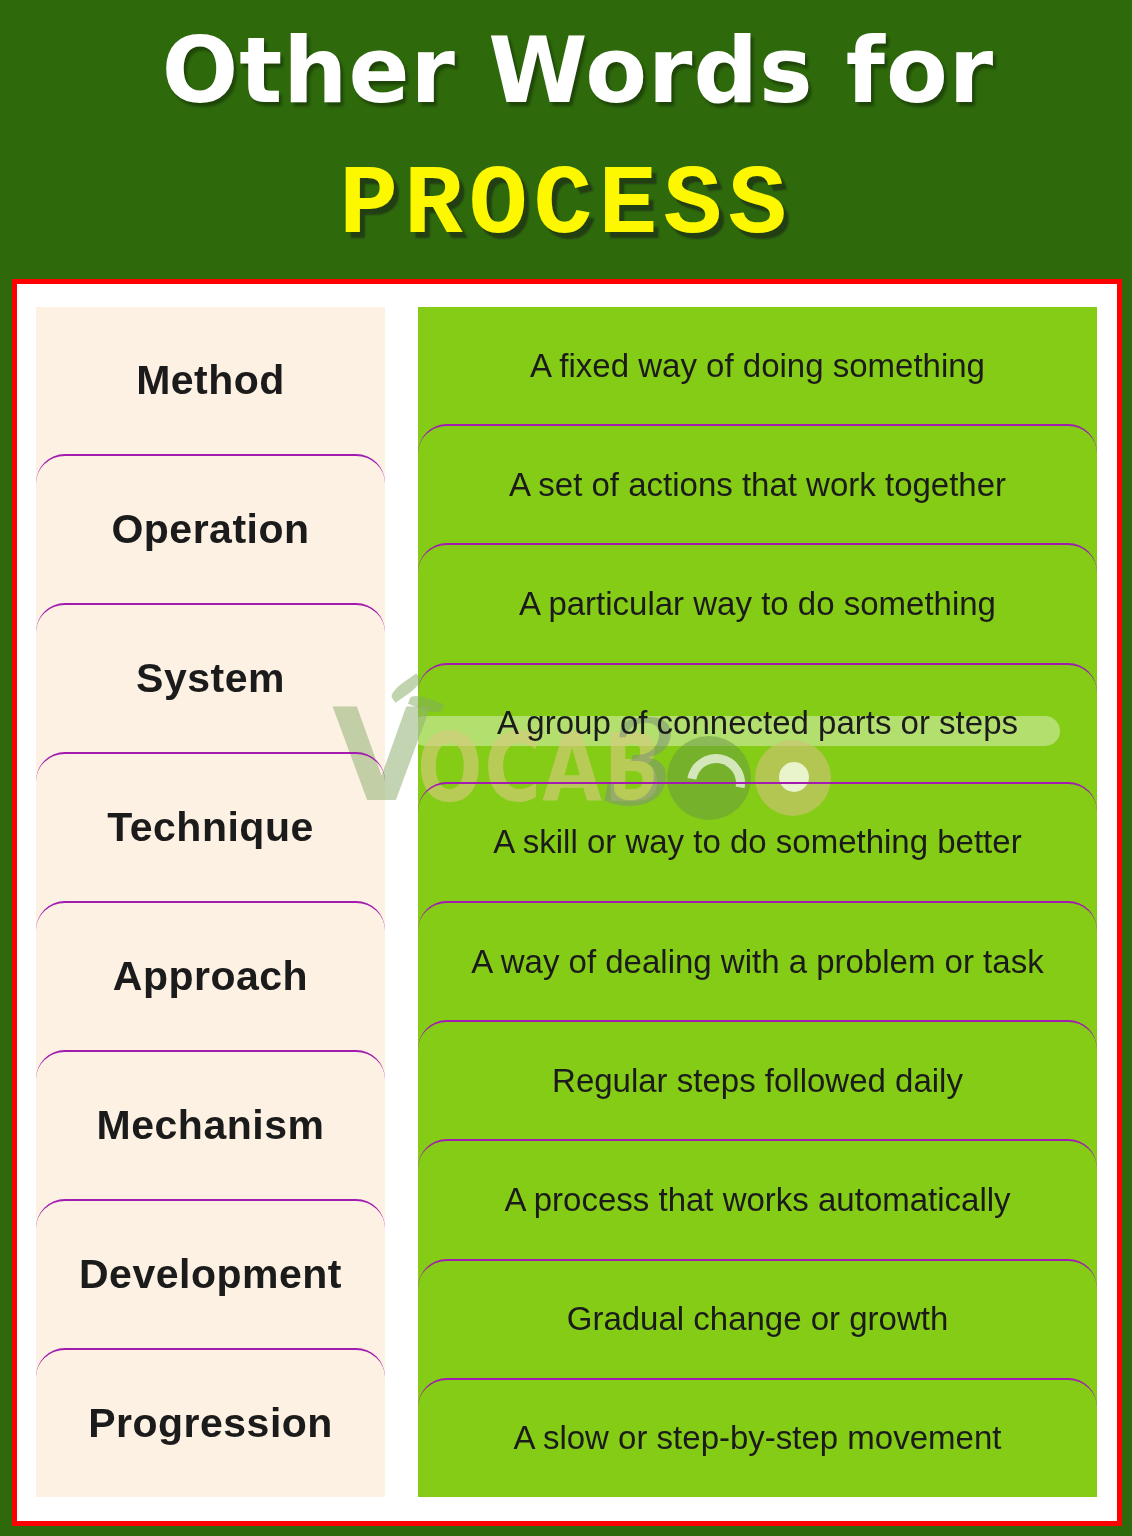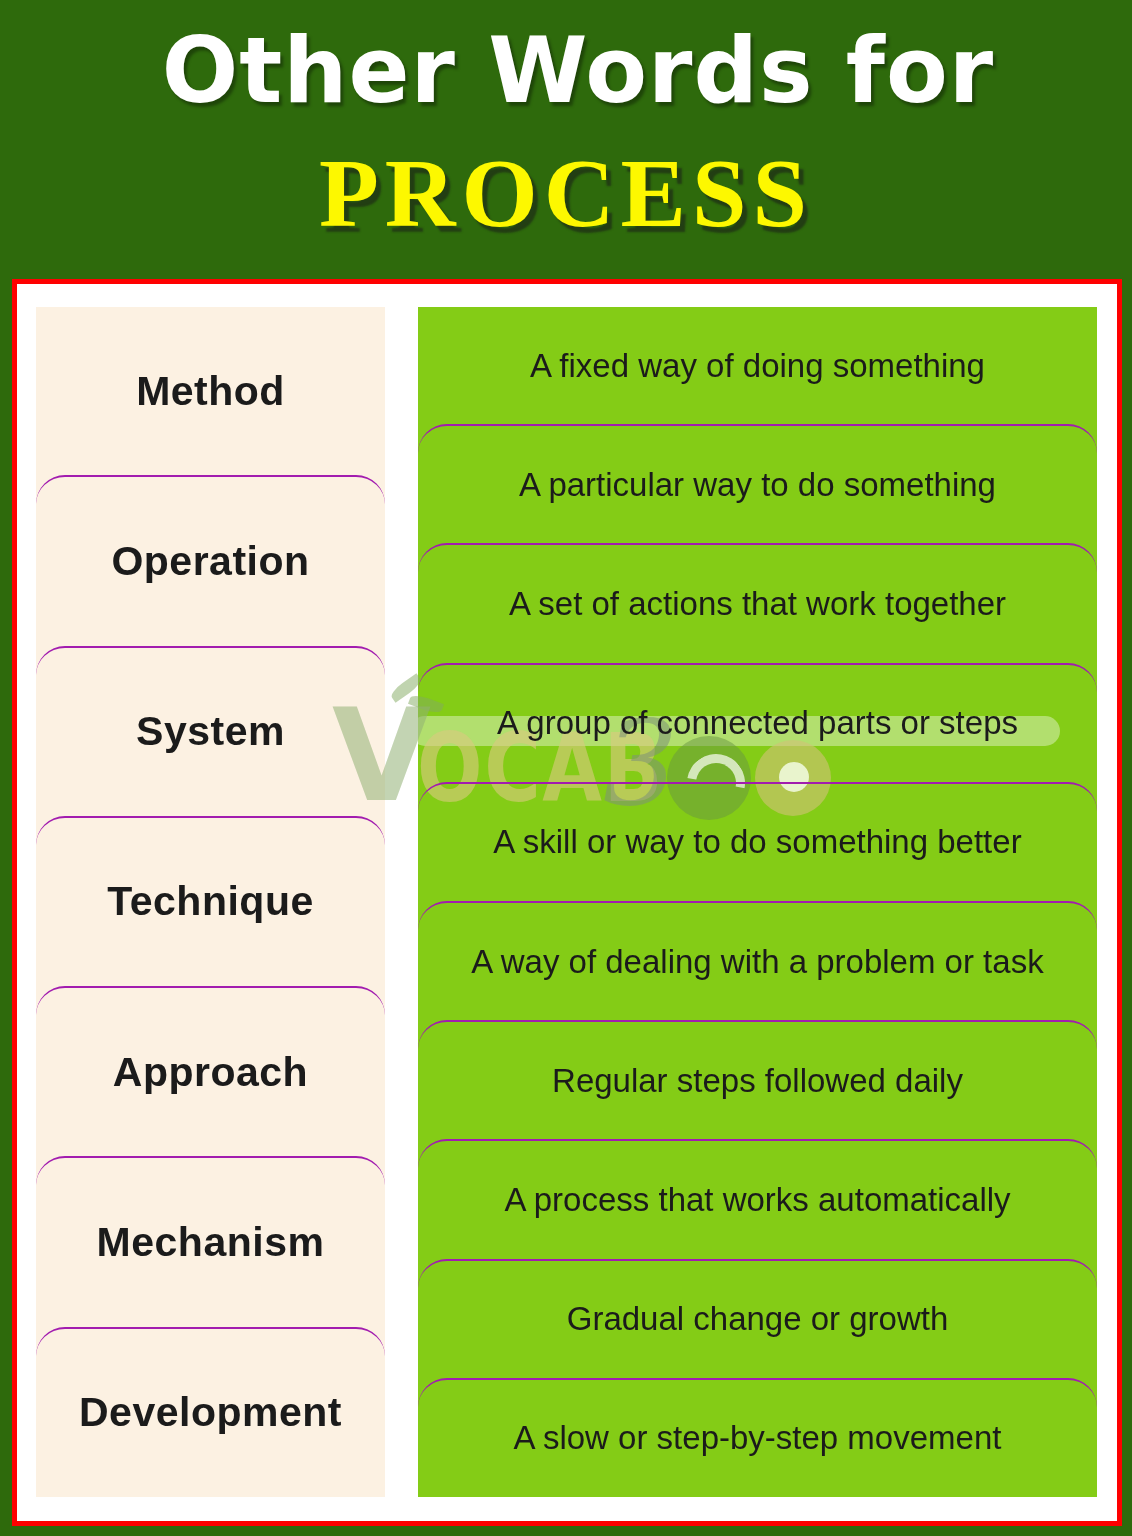--- a/index.html
+++ b/index.html
@@ -30,23 +30,23 @@
     font-family: "DejaVu Sans", sans-serif;
     font-weight: bold;
     font-size: 90px;
     line-height: 1.0;
     color: #ffffff;
     letter-spacing: 1px;
     text-shadow: 3px 4px 3px rgba(0,0,0,0.35);
     padding-left: 24px;
   }
   .title-line2 {
-    margin: 4px;
+    margin: 17px;
     padding-top: 24px;
-    font-family: Liberation Serif, serif;
+    font-family: Liberation Mono, monospace;
     font-weight: bold;
     font-size: 98px;
     line-height: 1.0;
     color: #fdf800;
     letter-spacing: 6px;
     text-shadow: 5px 6px 2px rgba(25,25,25,0.55);
   }
 
   
   .board {
@@ -215,26 +215,27 @@
   <div class="board">
 
     <div class="col col-words">
       <div class="cell word-cell">Method</div>
       <div class="cell word-cell">Operation</div>
       <div class="cell word-cell">System</div>
       <div class="cell word-cell">Technique</div>
       <div class="cell word-cell">Approach</div>
       <div class="cell word-cell">Mechanism</div>
       <div class="cell word-cell">Development</div>
+      <div class="cell word-cell">Progression</div>
     </div>
 
     <div class="col col-defs">
       <div class="cell def-cell">A fixed way of doing something</div>
+      <div class="cell def-cell">A set of actions that work together</div>
       <div class="cell def-cell">A particular way to do something</div>
-      <div class="cell def-cell">A set of actions that work together</div>
       <div class="cell def-cell">A group of connected parts or steps</div>
       <div class="cell def-cell">A skill or way to do something better</div>
       <div class="cell def-cell">A way of dealing with a problem or task</div>
       <div class="cell def-cell">Regular steps followed daily</div>
       <div class="cell def-cell">A process that works automatically</div>
       <div class="cell def-cell">Gradual change or growth</div>
       <div class="cell def-cell">A slow or step-by-step movement</div>
     </div>
 
     <div class="watermark">

